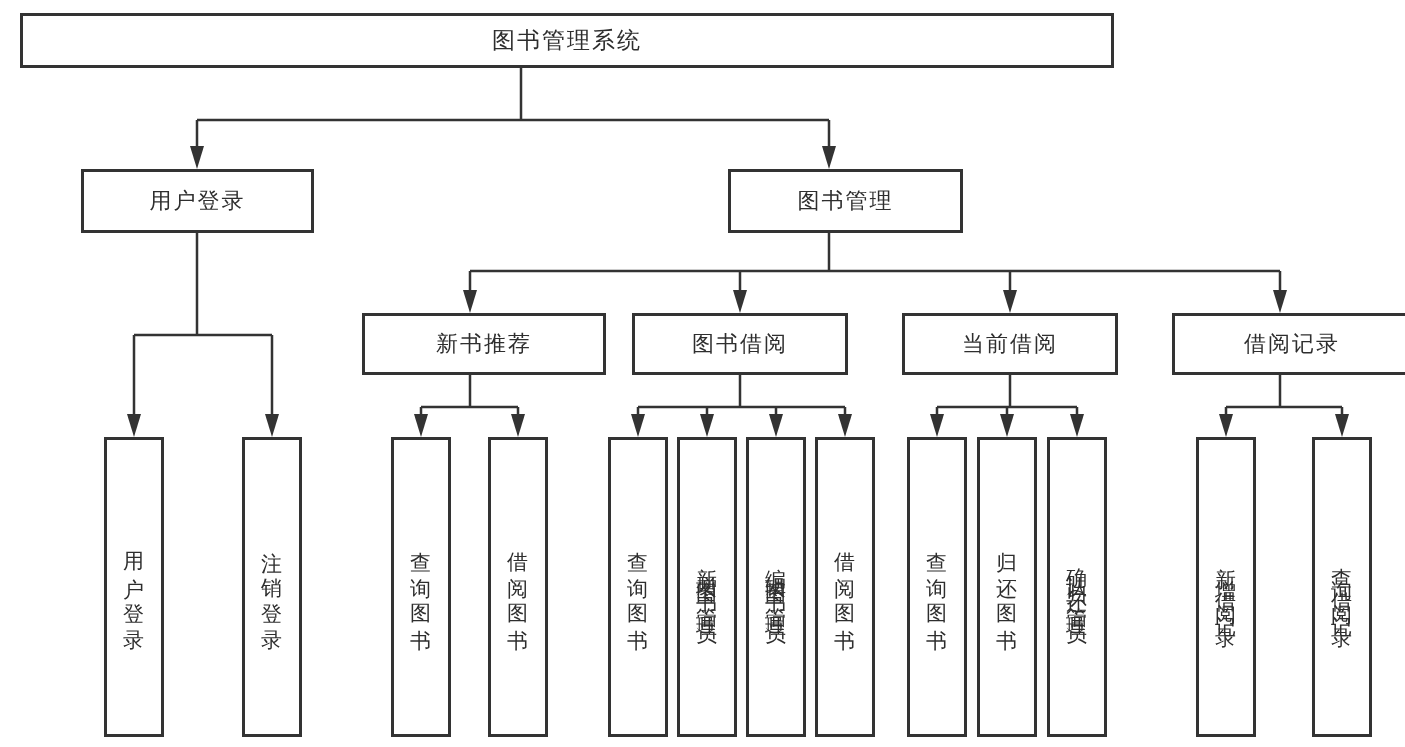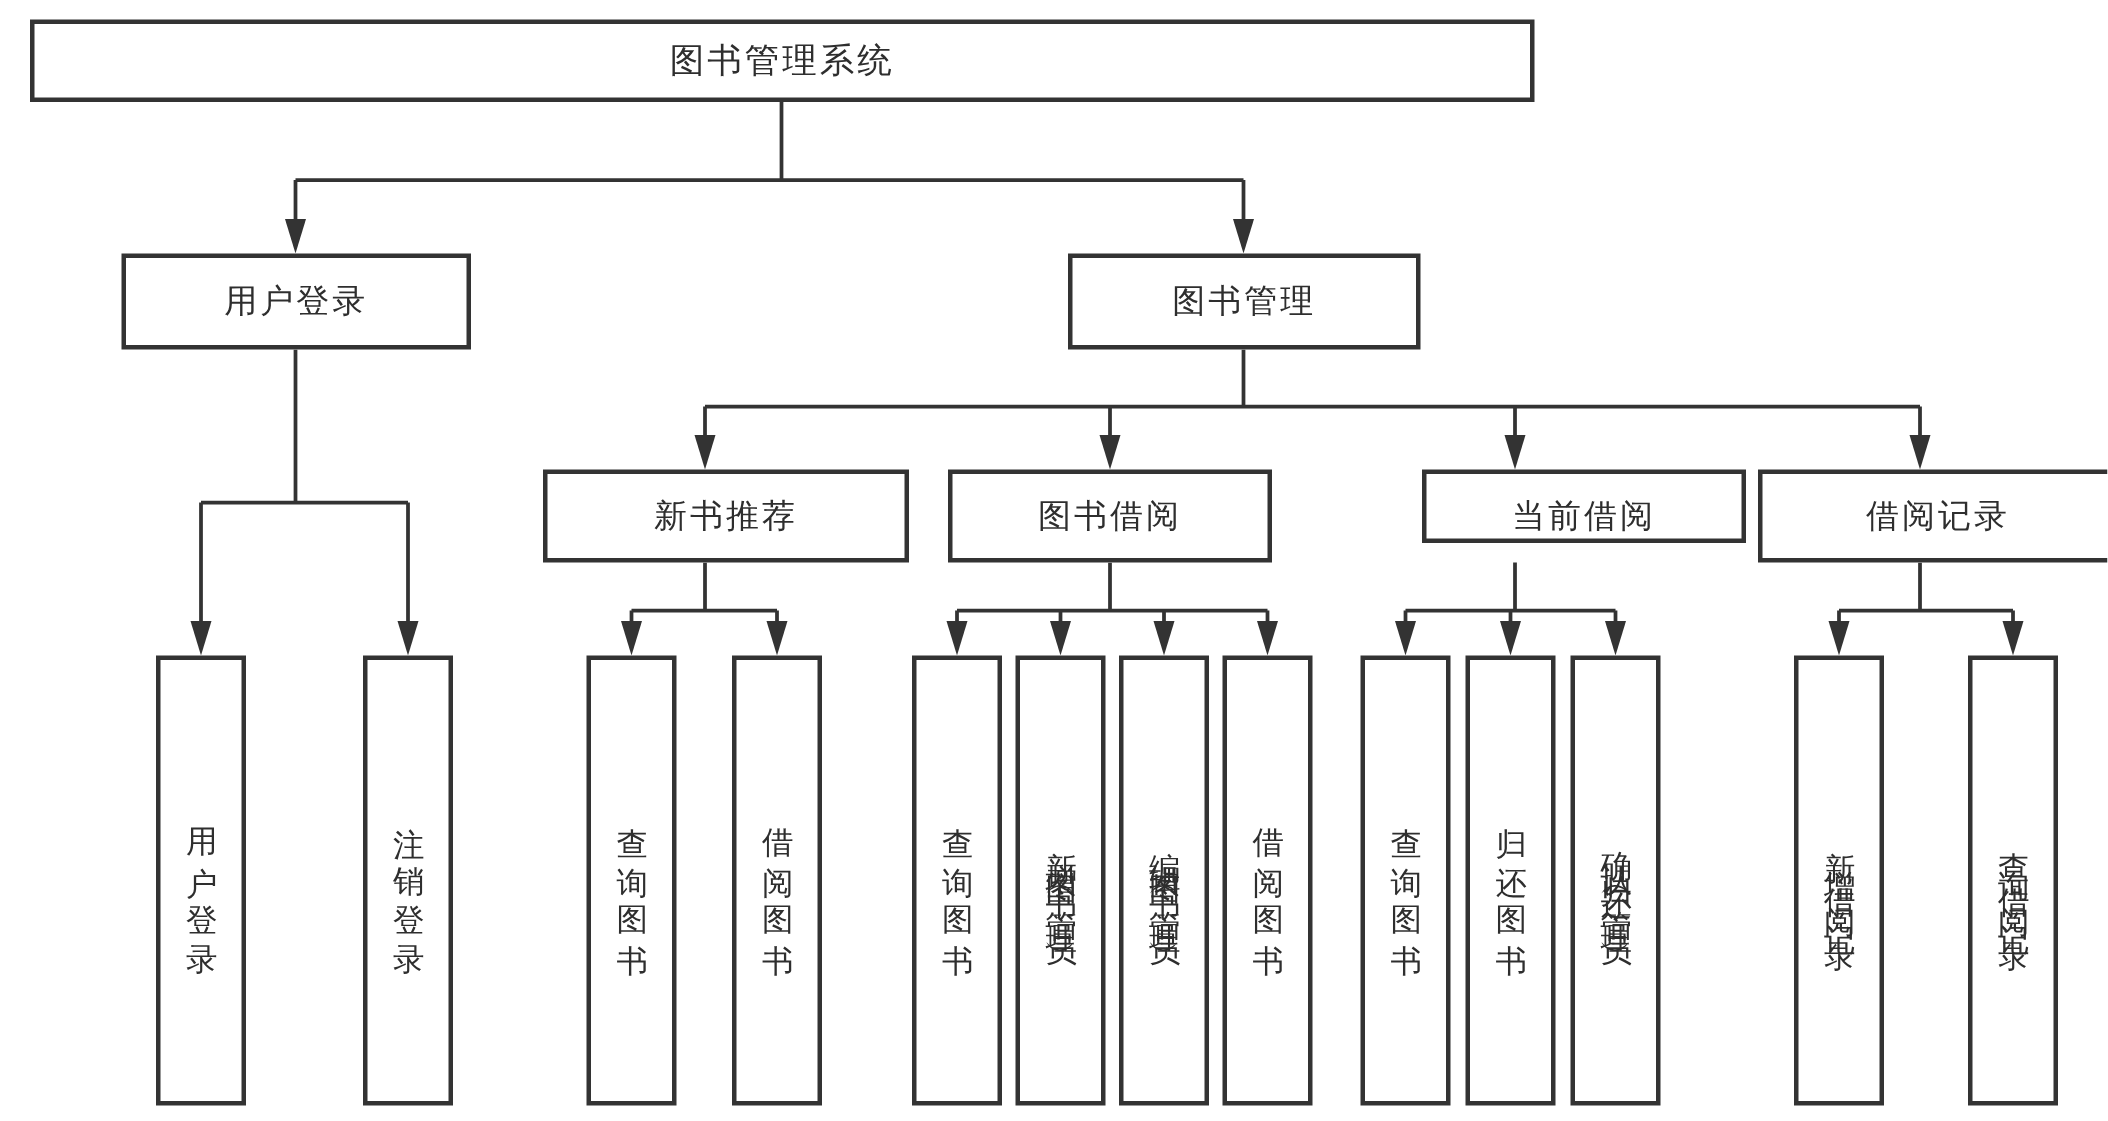--- a/index.html
+++ b/index.html
@@ -100,38 +100,38 @@
       <polygon points="769,414 783,414 776,437"></polygon>
       <polygon points="838,414 852,414 845,437"></polygon>
       <polygon points="930,414 944,414 937,437"></polygon>
       <polygon points="1000,414 1014,414 1007,437"></polygon>
       <polygon points="1070,414 1084,414 1077,437"></polygon>
       <polygon points="1219,414 1233,414 1226,437"></polygon>
       <polygon points="1335,414 1349,414 1342,437"></polygon>
     </g>
   </svg>
 
-  <div class="node h-node root-node" style="left:20px; top:13px; width:1003px; height:55px;">
+  <div class="node h-node root-node" style="left:20px; top:13px; width:1094px; height:55px;">
     <span>图书管理系统</span>
   </div>
 
   <div class="node h-node" style="left:81px; top:169px; width:233px; height:64px;">
     <span>用户登录</span>
   </div>
-  <div class="node h-node" style="left:712px; top:169px; width:235px; height:64px;">
+  <div class="node h-node" style="left:728px; top:169px; width:235px; height:64px;">
     <span>图书管理</span>
   </div>
 
   <div class="node h-node" style="left:362px; top:313px; width:244px; height:62px;">
     <span>新书推荐</span>
   </div>
   <div class="node h-node" style="left:632px; top:313px; width:216px; height:62px;">
     <span>图书借阅</span>
   </div>
-  <div class="node h-node" style="left:948px; top:313px; width:216px; height:49px;align-items:flex-end;">
+  <div class="node h-node" style="left:902px; top:313px; width:216px; height:62px;">
     <span>当前借阅</span>
   </div>
   <div class="node h-node" style="left:1172px; top:313px; width:240px; height:62px;">
     <span>借阅记录</span>
   </div>
 
   <div class="node leaf" style="left:104px; top:437px; width:60px; height:300px;">
     <span class="len4">用户登录</span>
   </div>
   <div class="node leaf" style="left:242px; top:437px; width:60px; height:300px;">

